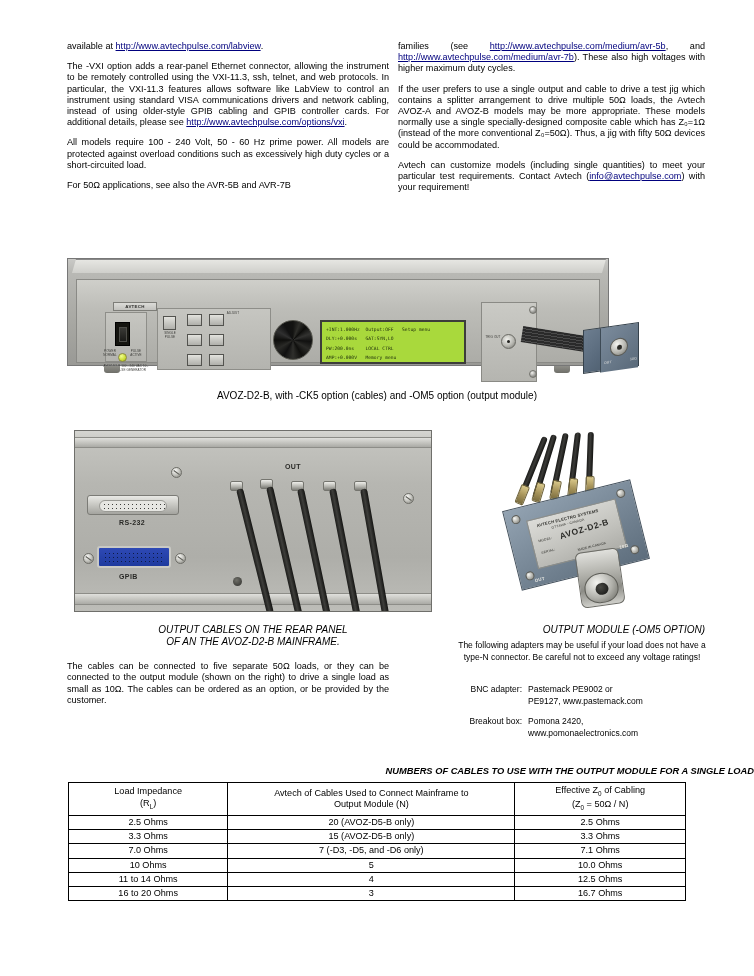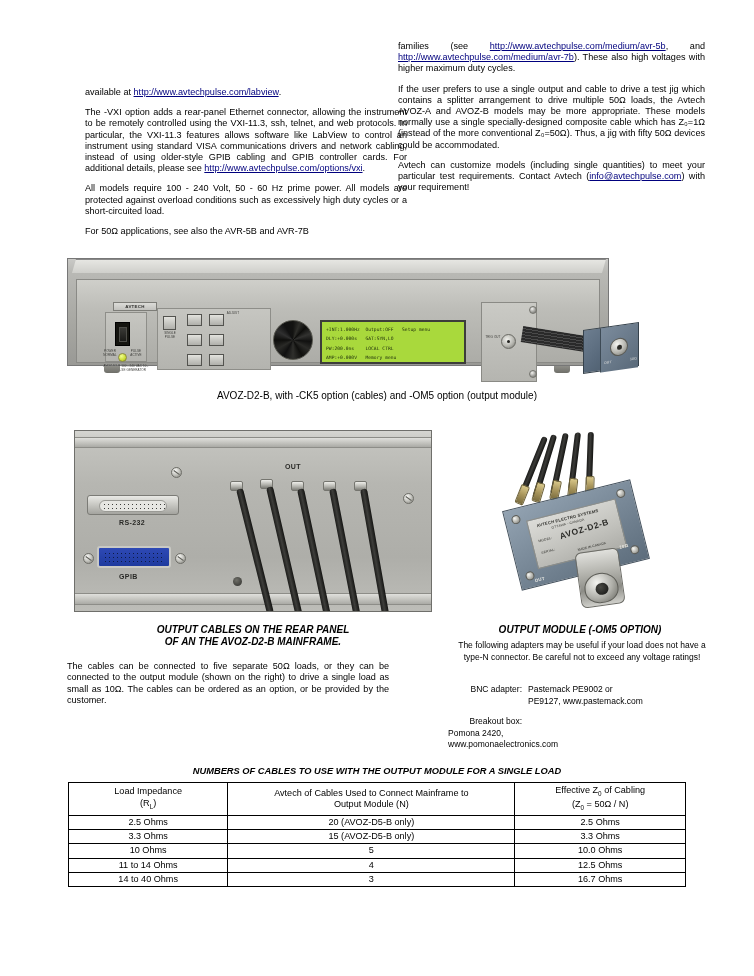--- a/index.html
+++ b/index.html
@@ -22,37 +22,37 @@
     background: #ffffff;
   }
 
   
   .col {
     position: absolute;
     font-size: 9.1px;
     line-height: 11.2px;
     text-align: justify;
   }
-  .col.left  { left: 85px;  top: 41px; width: 322px; margin-top: 46px; }
+  .col.left  { left: 67px;  top: 41px; width: 322px; }
   .col.right { left: 398px; top: 41px; width: 307px; }
   .col p { margin: 0 0 9px 0; }
   .col p:last-child { margin-bottom: 0; }
   a.lnk {
     color: #00007e;
     text-decoration: underline;
   }
 
   
   .caption {
     position: absolute;
     font-size: 10px;
     text-align: center;
     line-height: 12px;
   }
-  .caption.italic { font-style: italic; font-weight: bold; }
+  .caption.italic { font-style: italic; font-weight: normal; }
 
   
   .photo-front {
     position: absolute;
     left: 67px; top: 248px;
     width: 580px; height: 128px;
   }
   .fp-chassis {
     position: absolute;
     left: 0; top: 10px;
@@ -468,30 +468,30 @@
     font-size: 9.1px;
     line-height: 11.4px;
     text-align: justify;
   }
   .adapters {
     position: absolute;
     font-size: 8.5px;
     line-height: 11.6px;
   }
   .adapters .row { display: flex; margin-bottom: 9px; }
-  .adapters .row:last-child { margin-bottom: 7px; flex-direction: column; }
+  .adapters .row:last-child { margin-bottom: 7px; }
   .adapters .lab { width: 74px; text-align: right; padding-right: 6px; flex: none; }
   .adapters .val { flex: 1; }
 
   
   .tbl-title {
     position: absolute;
     left: 0; top: 766px;
     width: 754px;
-    text-align: center;
+    text-align: right;
     font-size: 9.3px;
     font-style: italic;
     font-weight: bold;
   }
   table.cables {
     position: absolute;
     left: 68px; top: 782px;
     width: 618px;
     border-collapse: collapse;
     font-size: 9.1px;
@@ -668,21 +668,21 @@
 
       <div class="om-lbl" style="left:14px; top:72px;">OUT</div>
       <div class="om-lbl" style="left:104px; top:60px;">10Ω</div>
     </div>
 
     <div class="om-nconn">
       <div class="om-nring"></div>
     </div>
   </div>
 
-  <div class="caption italic" style="left:455px; top:624px; width:250px;">OUTPUT MODULE (-OM5 OPTION)</div>
+  <div class="caption italic" style="left:455px; top:624px; width:250px;text-align:right;">OUTPUT MODULE (-OM5 OPTION)</div>
 
   <div class="blk" style="left:67px; top:661px; width:322px;">The cables can be connected to five separate 50Ω loads, or they can be connected to the output module (shown on the right) to drive a single load as small as 10Ω. The cables can be ordered as an option, or be provided by the customer.</div>
 
   <div class="adapters" style="left:458px; top:640px; width:248px; text-align:center;">The following adapters may be useful if your load does not have a type-N connector. Be careful not to exceed any voltage ratings!</div>
 
   <div class="adapters" style="left:448px; top:684px; width:258px;">
     <div class="row">
       <div class="lab">BNC adapter:</div>
       <div class="val" style="white-space:pre-line;">Pastemack PE9002 or
 PE9127, www.pastemack.com</div>
@@ -718,30 +718,35 @@
         <td>2.5 Ohms</td>
         <td>20 (AVOZ-D5-B only)</td>
         <td>2.5 Ohms</td>
       </tr>
       <tr>
         <td>3.3 Ohms</td>
         <td>15 (AVOZ-D5-B only)</td>
         <td>3.3 Ohms</td>
       </tr>
       <tr>
+        <td>7.0 Ohms</td>
+        <td>7 (-D3, -D5, and -D6 only)</td>
+        <td>7.1 Ohms</td>
+      </tr>
+      <tr>
         <td>10 Ohms</td>
         <td>5</td>
         <td>10.0 Ohms</td>
       </tr>
       <tr>
         <td>11 to 14 Ohms</td>
         <td>4</td>
         <td>12.5 Ohms</td>
       </tr>
       <tr>
-        <td>14 to 40 Ohms</td>
+        <td>16 to 20 Ohms</td>
         <td>3</td>
         <td>16.7 Ohms</td>
       </tr>
     </tbody>
   </table>
 
 </div>
 
 </body></html>

